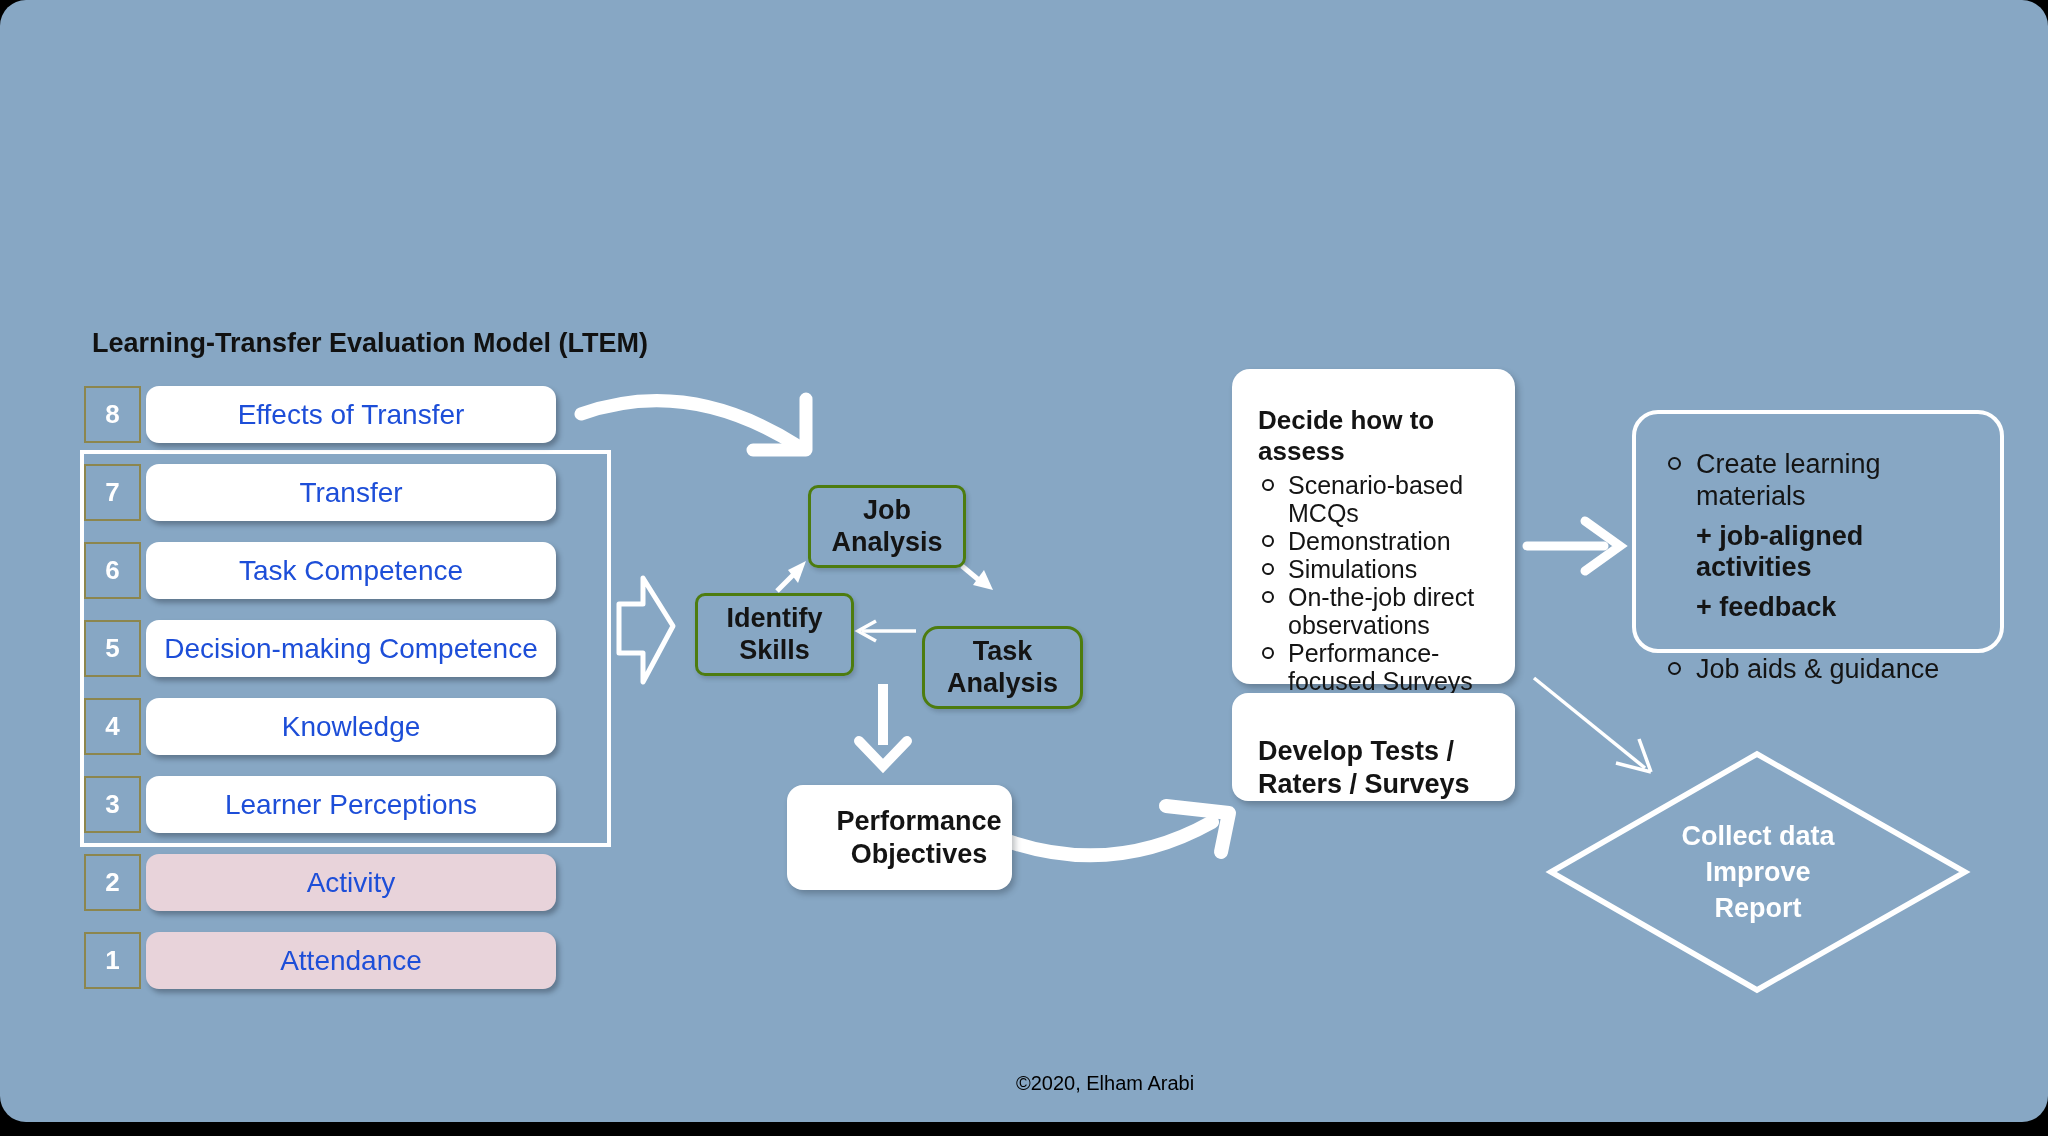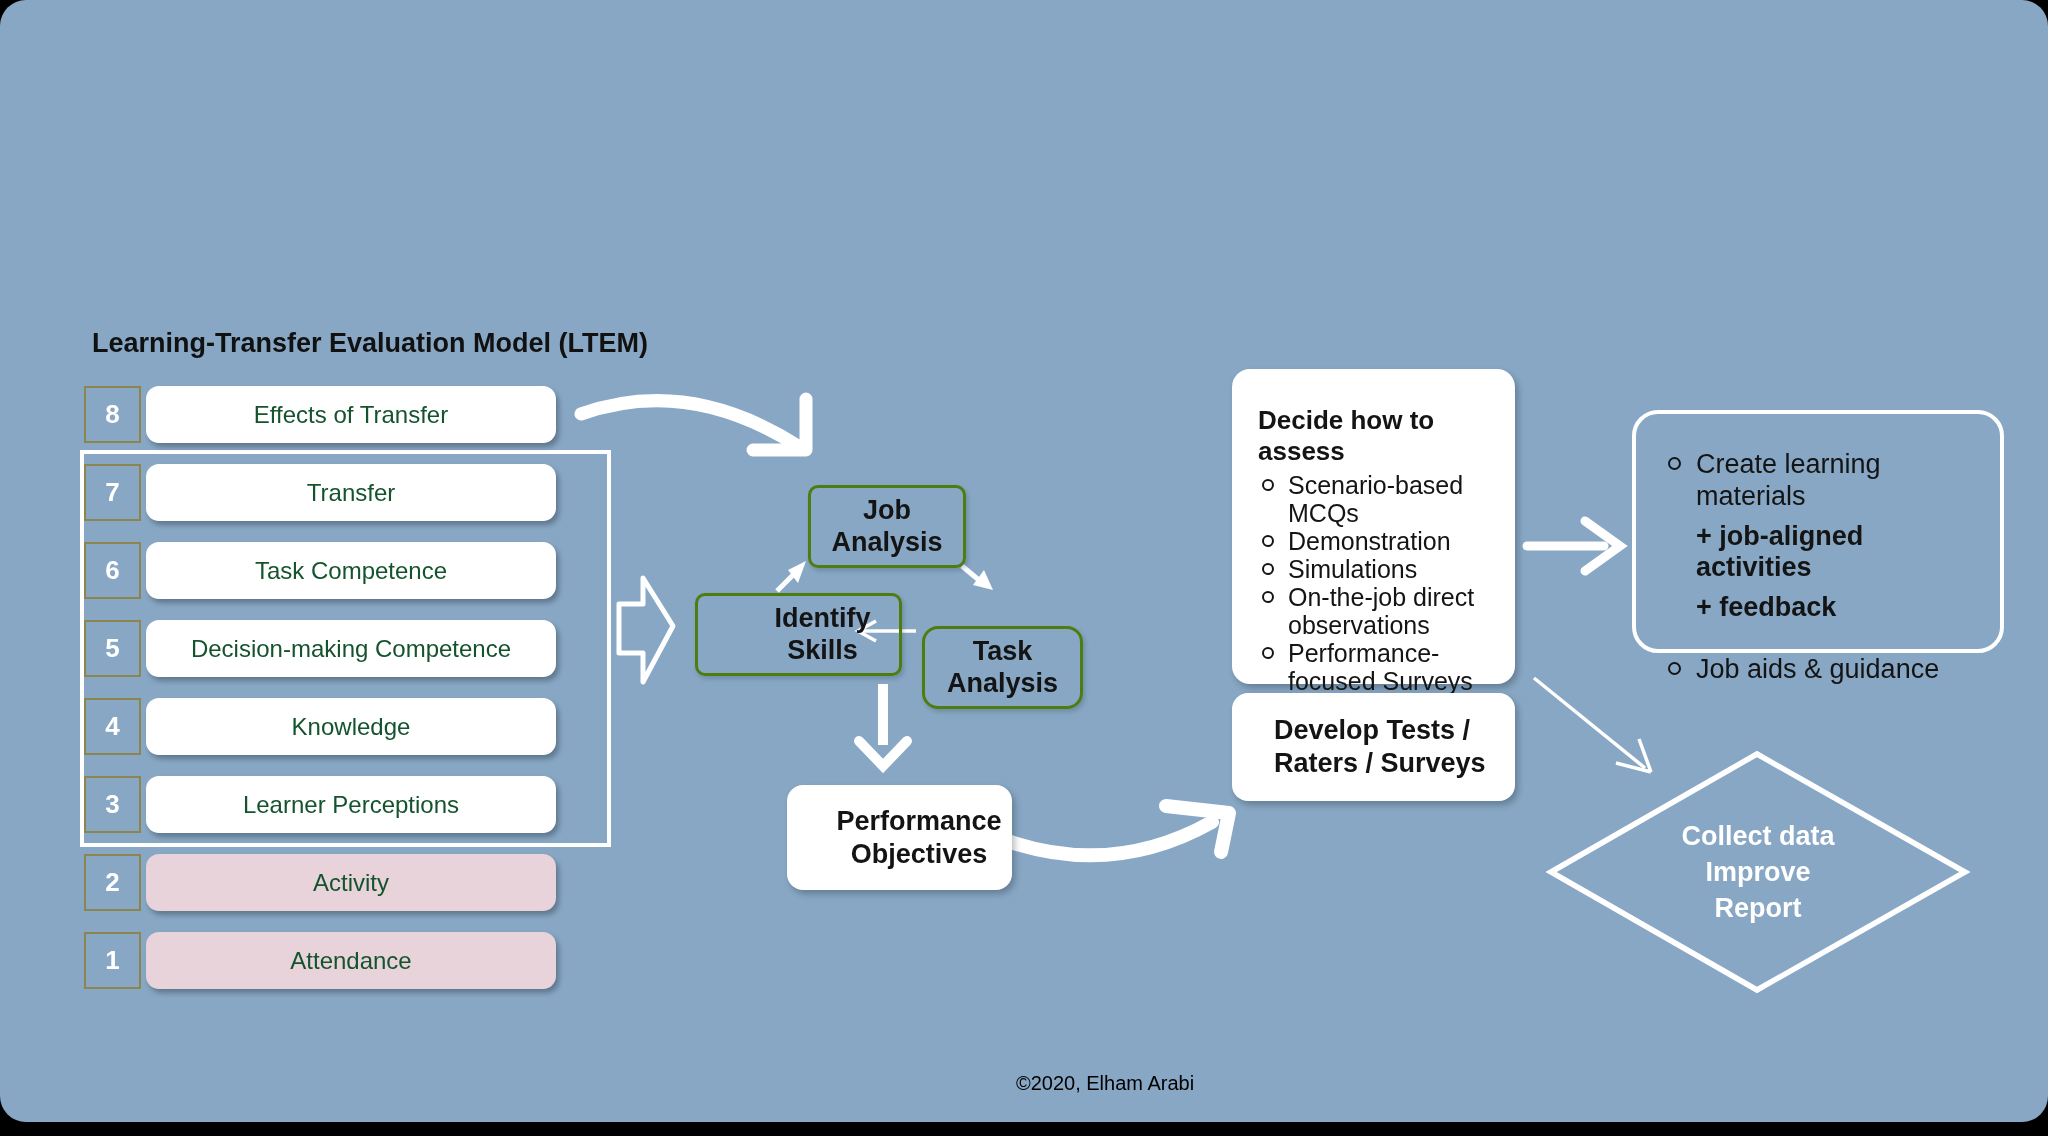--- a/index.html
+++ b/index.html
@@ -4,45 +4,45 @@
 <style>
   html,body{margin:0;padding:0;background:#000;width:2048px;height:1136px;overflow:hidden;
     font-family:"Liberation Sans", sans-serif;}
   .slide{position:absolute;left:0;top:0;width:2048px;height:1122px;background:#87a7c4;
     border-radius:26px;overflow:hidden;}
   .title{position:absolute;left:92px;top:328px;font-size:27px;font-weight:bold;color:#111;}
   .badge{position:absolute;left:84px;width:57px;height:57px;border:2px solid #8c864e;
     box-sizing:border-box;color:#fff;font-weight:bold;font-size:26px;display:flex;
     align-items:center;justify-content:center;}
   .rowbox{position:absolute;left:146px;width:410px;height:57px;border-radius:13px;
-    display:flex;align-items:center;justify-content:center;font-size:24px;color:#14532d;
+    display:flex;align-items:center;justify-content:center;font-size:28px;color:#1d4ed8;
     box-shadow:3px 4px 5px rgba(25,35,45,0.35);}
   .white{background:#ffffff;}
   .pink{background:#e8d3da;}
   .group-outline{position:absolute;left:80px;top:450px;width:531px;height:397px;
     border:4px solid #ffffff;box-sizing:border-box;}
   .obox{position:absolute;border:3px solid #4d7c0f;border-radius:10px;display:flex;
     align-items:center;justify-content:center;text-align:center;font-weight:bold;
     font-size:27px;color:#141414;line-height:1.18;box-shadow:2px 3px 4px rgba(30,40,50,0.2);}
   .job{left:808px;top:485px;width:152px;height:77px;}
-  .identify{left:695px;top:593px;width:153px;height:77px;padding-left:48px;}
+  .identify{left:695px;top:593px;width:153px;height:77px;}
   .task{left:922px;top:626px;width:155px;height:77px;border-radius:16px;}
   .perf{position:absolute;left:787px;top:785px;width:186px;height:105px;background:#fff;
     border-radius:16px;display:flex;align-items:center;justify-content:center;text-align:center;
     font-weight:bold;font-size:27px;color:#141414;line-height:1.2;
     box-shadow:3px 4px 6px rgba(25,35,45,0.3);padding-left:39px;}
   .decide{position:absolute;left:1232px;top:369px;width:283px;height:315px;background:#fff;
     border-radius:18px;box-sizing:border-box;padding:36px 32px 0 26px;color:#141414;
     box-shadow:3px 4px 6px rgba(25,35,45,0.3);}
   .decide h2{margin:0 0 4px 0;font-size:26px;font-weight:bold;}
   .li{display:flex;align-items:flex-start;font-size:25px;line-height:28px;}
   .ring{flex:0 0 auto;width:12px;height:12px;border:2px solid #141414;border-radius:50%;
     margin:8px 14px 0 4px;box-sizing:border-box;}
   .develop{position:absolute;left:1232px;top:693px;width:283px;height:108px;background:#fff;
-    border-radius:16px;display:flex;align-items:center;box-sizing:border-box;padding-left:42px;
+    border-radius:16px;display:flex;align-items:flex-end;box-sizing:border-box;padding-left:26px;
     font-weight:bold;font-size:27px;color:#141414;line-height:33px;
     box-shadow:3px 4px 6px rgba(25,35,45,0.3);}
   .develop div{width:220px;}
   .create{position:absolute;left:1632px;top:410px;width:372px;height:243px;
     border:4px solid #ffffff;border-radius:26px;box-sizing:border-box;
     padding:34px 14px 0 28px;color:#141414;}
   .create .li{font-size:27px;line-height:32px;}
   .create .ring{width:13px;height:13px;margin:9px 15px 0 4px;}
   .boldline{font-weight:bold;font-size:27px;margin:9px 0 0 32px;}
   .diamond-label{position:absolute;left:1608px;top:818px;width:300px;text-align:center;

